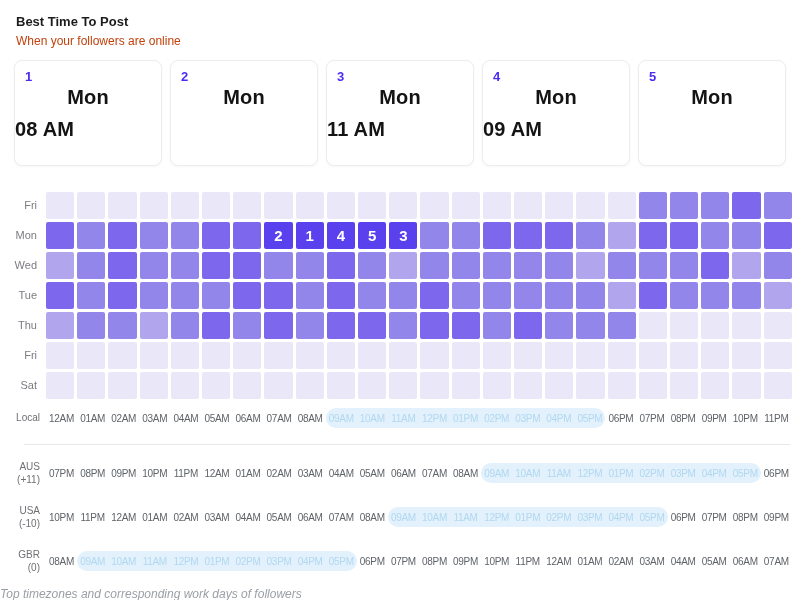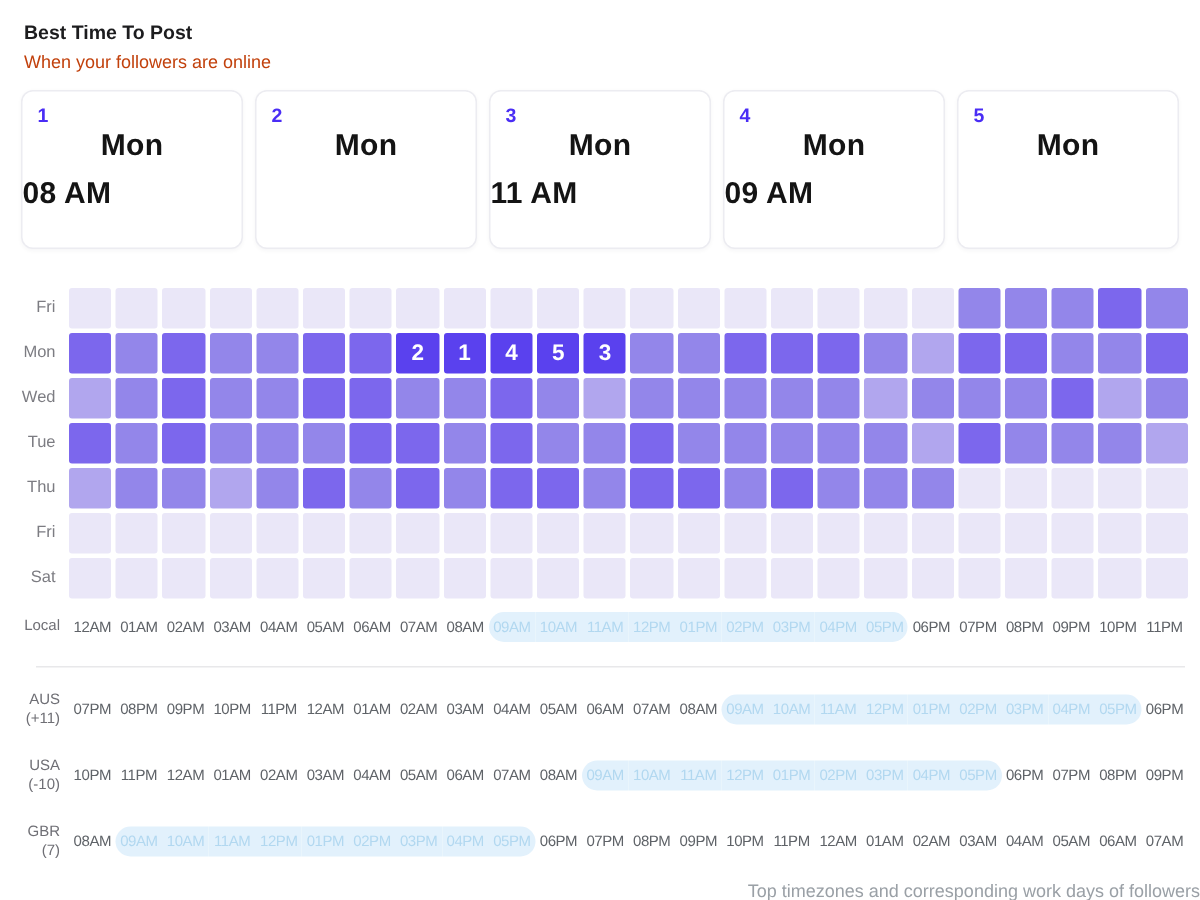--- a/index.html
+++ b/index.html
@@ -36,21 +36,21 @@
   .axis-cell { flex:1; display:flex; align-items:center; justify-content:center;
                font-size:10px; color:#5f6368; letter-spacing:-0.3px; white-space:nowrap; }
   .axis-cell.hl { background:#e2f1fc; color:#b2d8f0; }
   .axis-cell.hl-start { border-radius:10px 0 0 10px; }
   .axis-cell.hl-end   { border-radius:0 10px 10px 0; }
 
   .divider { border-top:1px solid #e8e8ea; margin:14px 10px 0 24px; }
 
   .tz-row { display:flex; align-items:center; margin-top:12px; height:32px; padding-right:8px; }
 
-  .footer { text-align:right; font-size:12px; color:#9aa0a6; margin-top:10px; }
+  .footer { text-align:left; font-size:12px; color:#9aa0a6; margin-top:10px;font-style:italic; }
 </style>
 </head>
 <body>
 
 <div class="page">
 
   <div class="header">
     <div class="title">Best Time To Post</div>
     <div class="subtitle">When your followers are online</div>
   </div>
@@ -375,21 +375,21 @@
           <div class="axis-cell hl">04PM</div>
           <div class="axis-cell hl hl-end">05PM</div>
           <div class="axis-cell">06PM</div>
           <div class="axis-cell">07PM</div>
           <div class="axis-cell">08PM</div>
           <div class="axis-cell">09PM</div>
         </div>
       </div>
       <div class="tz-row">
         <div class="axis-label">GBR
-(7)</div>
+(0)</div>
         <div class="axis-cells">
           <div class="axis-cell">08AM</div>
           <div class="axis-cell hl hl-start">09AM</div>
           <div class="axis-cell hl">10AM</div>
           <div class="axis-cell hl">11AM</div>
           <div class="axis-cell hl">12PM</div>
           <div class="axis-cell hl">01PM</div>
           <div class="axis-cell hl">02PM</div>
           <div class="axis-cell hl">03PM</div>
           <div class="axis-cell hl">04PM</div>

